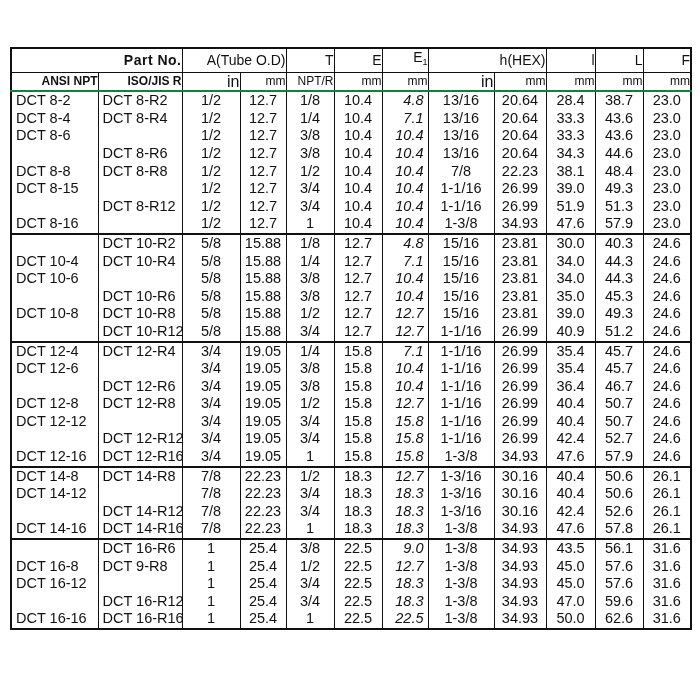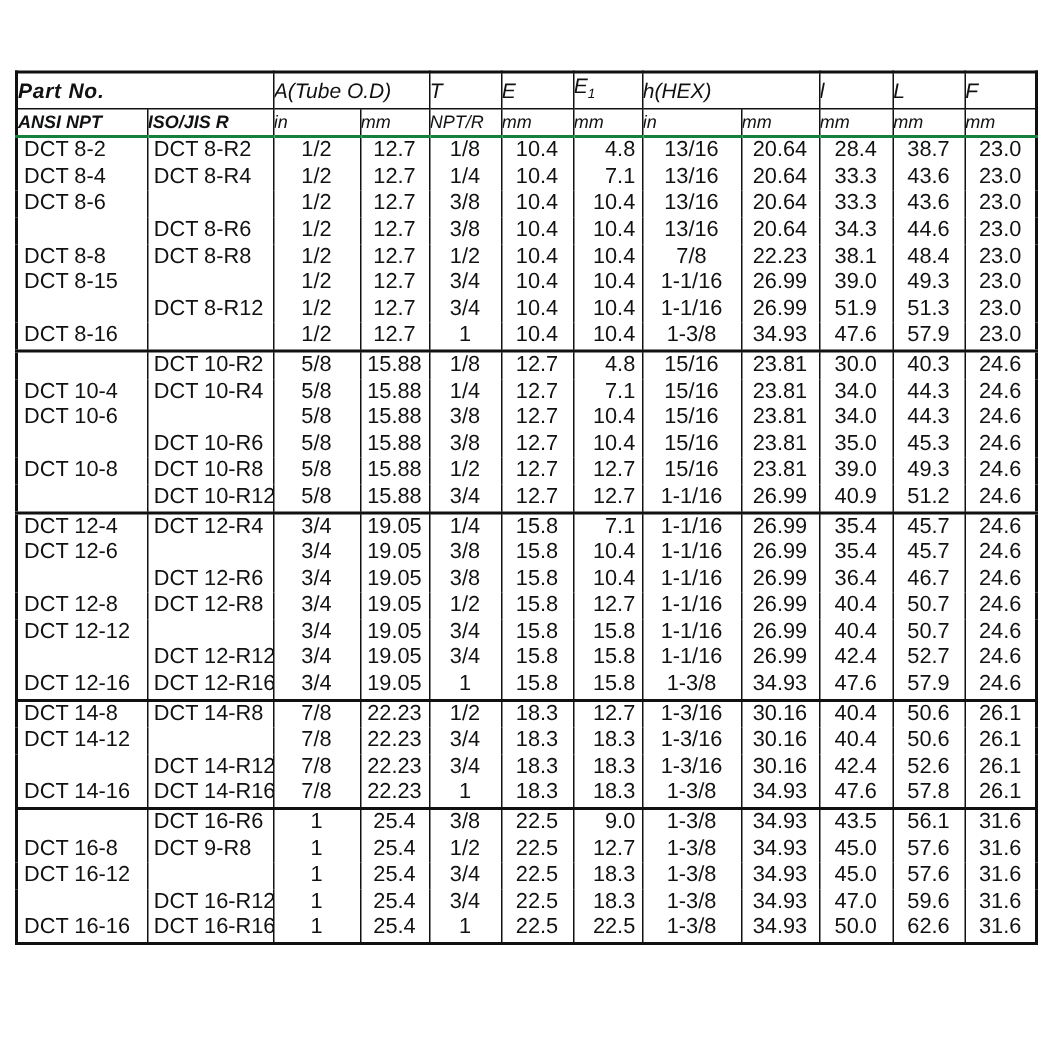--- a/index.html
+++ b/index.html
@@ -8,31 +8,31 @@
   #sheet { position:absolute; left:10px; top:47px; width:680px; }
   table { border-collapse:collapse; table-layout:fixed; width:680px;
           border:2px solid #111; }
   td, th { padding:0; font-weight:normal; font-size:14.5px; line-height:17.6px;
            white-space:nowrap; overflow:hidden; }
   col.c-ansi { width:87px; } col.c-iso { width:84px; }
   col.c-ain { width:58px; } col.c-amm { width:46px; }
   col.c-t { width:48px; } col.c-e { width:48px; } col.c-e1 { width:46px; }
   col.c-hin { width:66px; } col.c-hmm { width:52px; }
   col.c-l1 { width:49px; } col.c-L { width:48px; } col.c-F { width:48px; }
-  thead th { border:1.5px solid #111; text-align:left; height:17px;font-style:italic; }
+  thead th { border:1.5px solid #111; text-align:right; height:17px; }
   thead tr.h1 th { font-size:14px; }
   thead tr.h2 th { font-size:12px; font-weight:bold; transform-origin:center; }
   thead tr.h2 th.u { font-weight:normal; font-size:12px; }
-  thead tr.h2 th.in { font-size:12px; font-weight:normal; }
+  thead tr.h2 th.in { font-size:16px; font-weight:normal; }
   th.part { font-weight:bold; letter-spacing:0.5px; }
   tbody td { border-left:1.5px solid #111; border-right:1.5px solid #111; }
   tbody.grp { border-top:2px solid #111; }
   td.l { text-align:left; padding-left:4px; }
   td.c { text-align:center; }
-  td.e1 { text-align:right; padding-right:4px; }
+  td.e1 { text-align:right; padding-right:4px;font-style:italic; }
   .sub { font-size:9px; vertical-align:-3px; }
   thead tr.h2 th { border-bottom:2px solid #15803d; }
 </style>
 </head>
 <body>
 
 <div id="sheet">
   <table>
     <colgroup>
       <col class="c-ansi">

